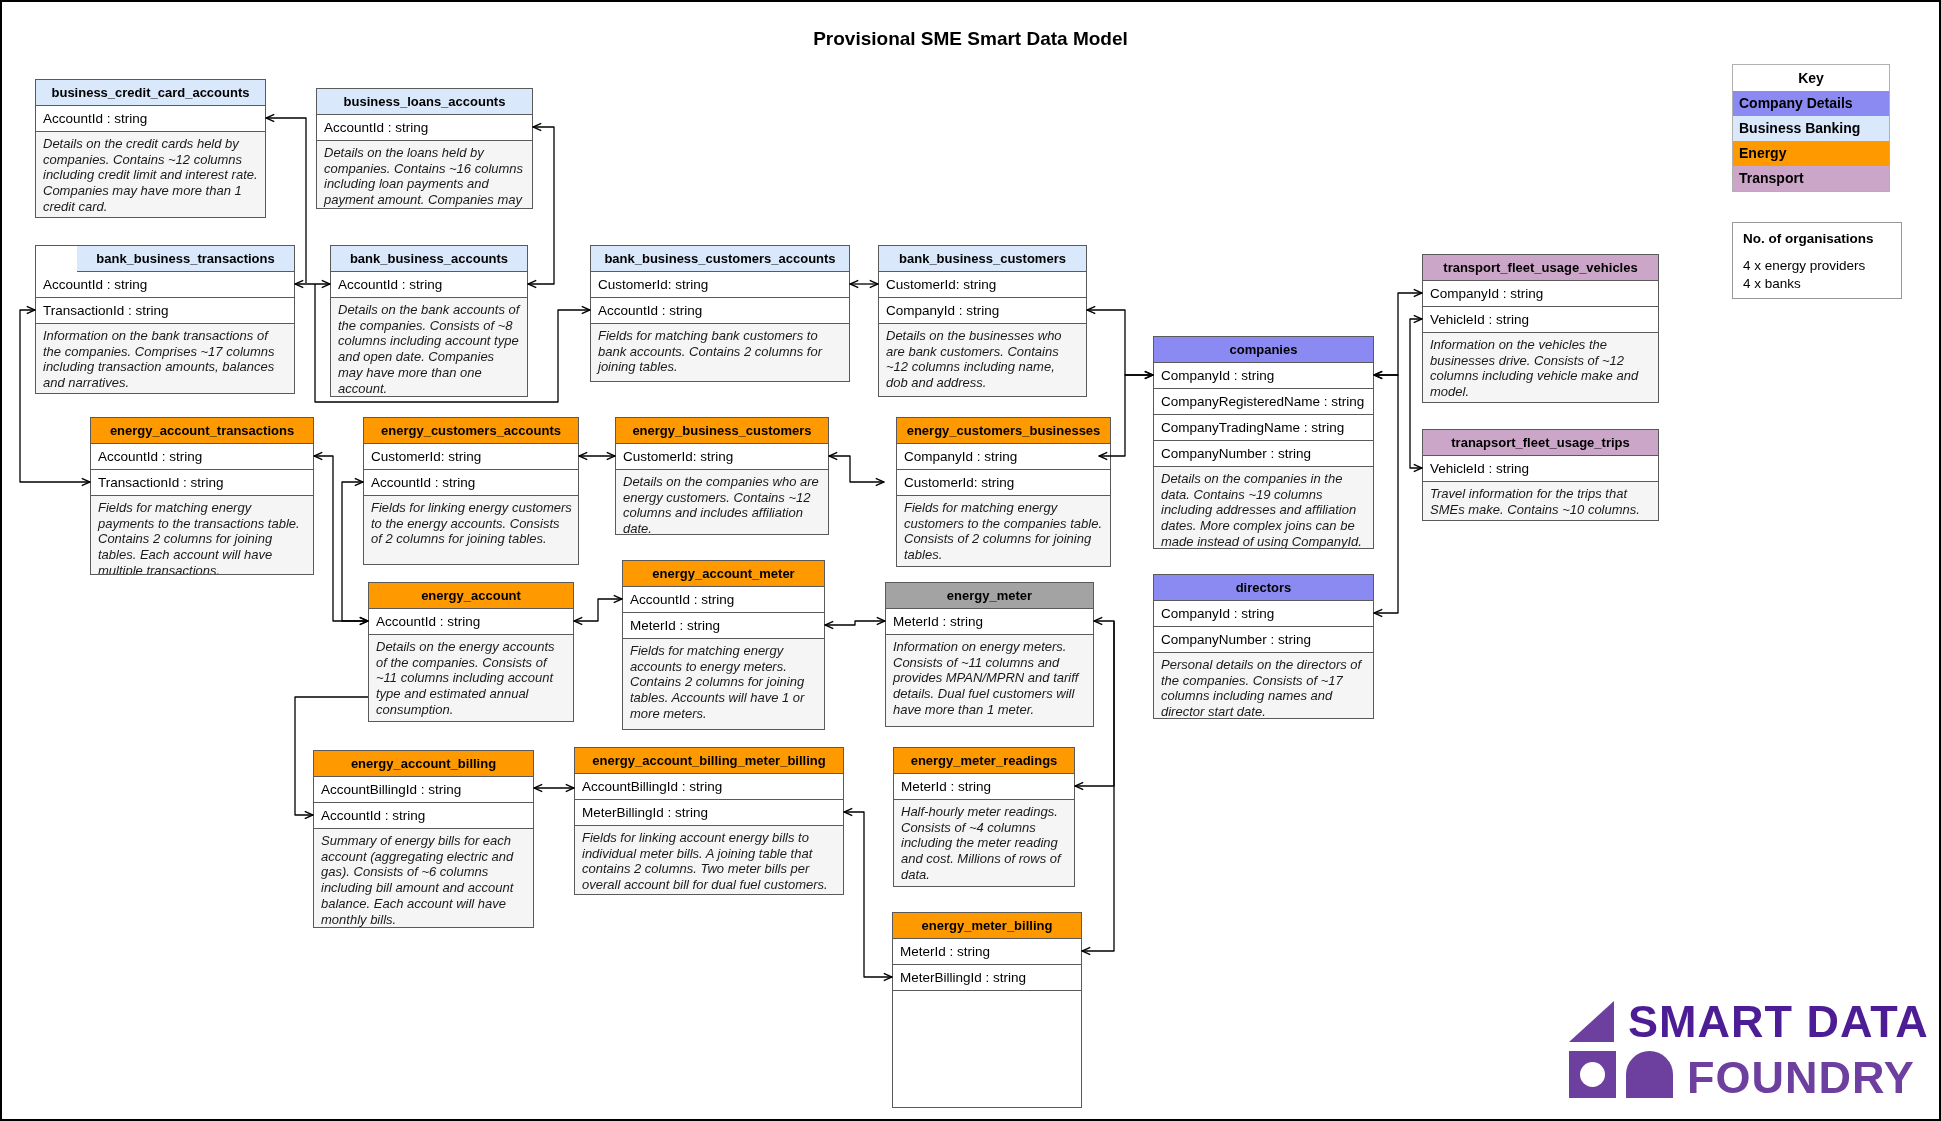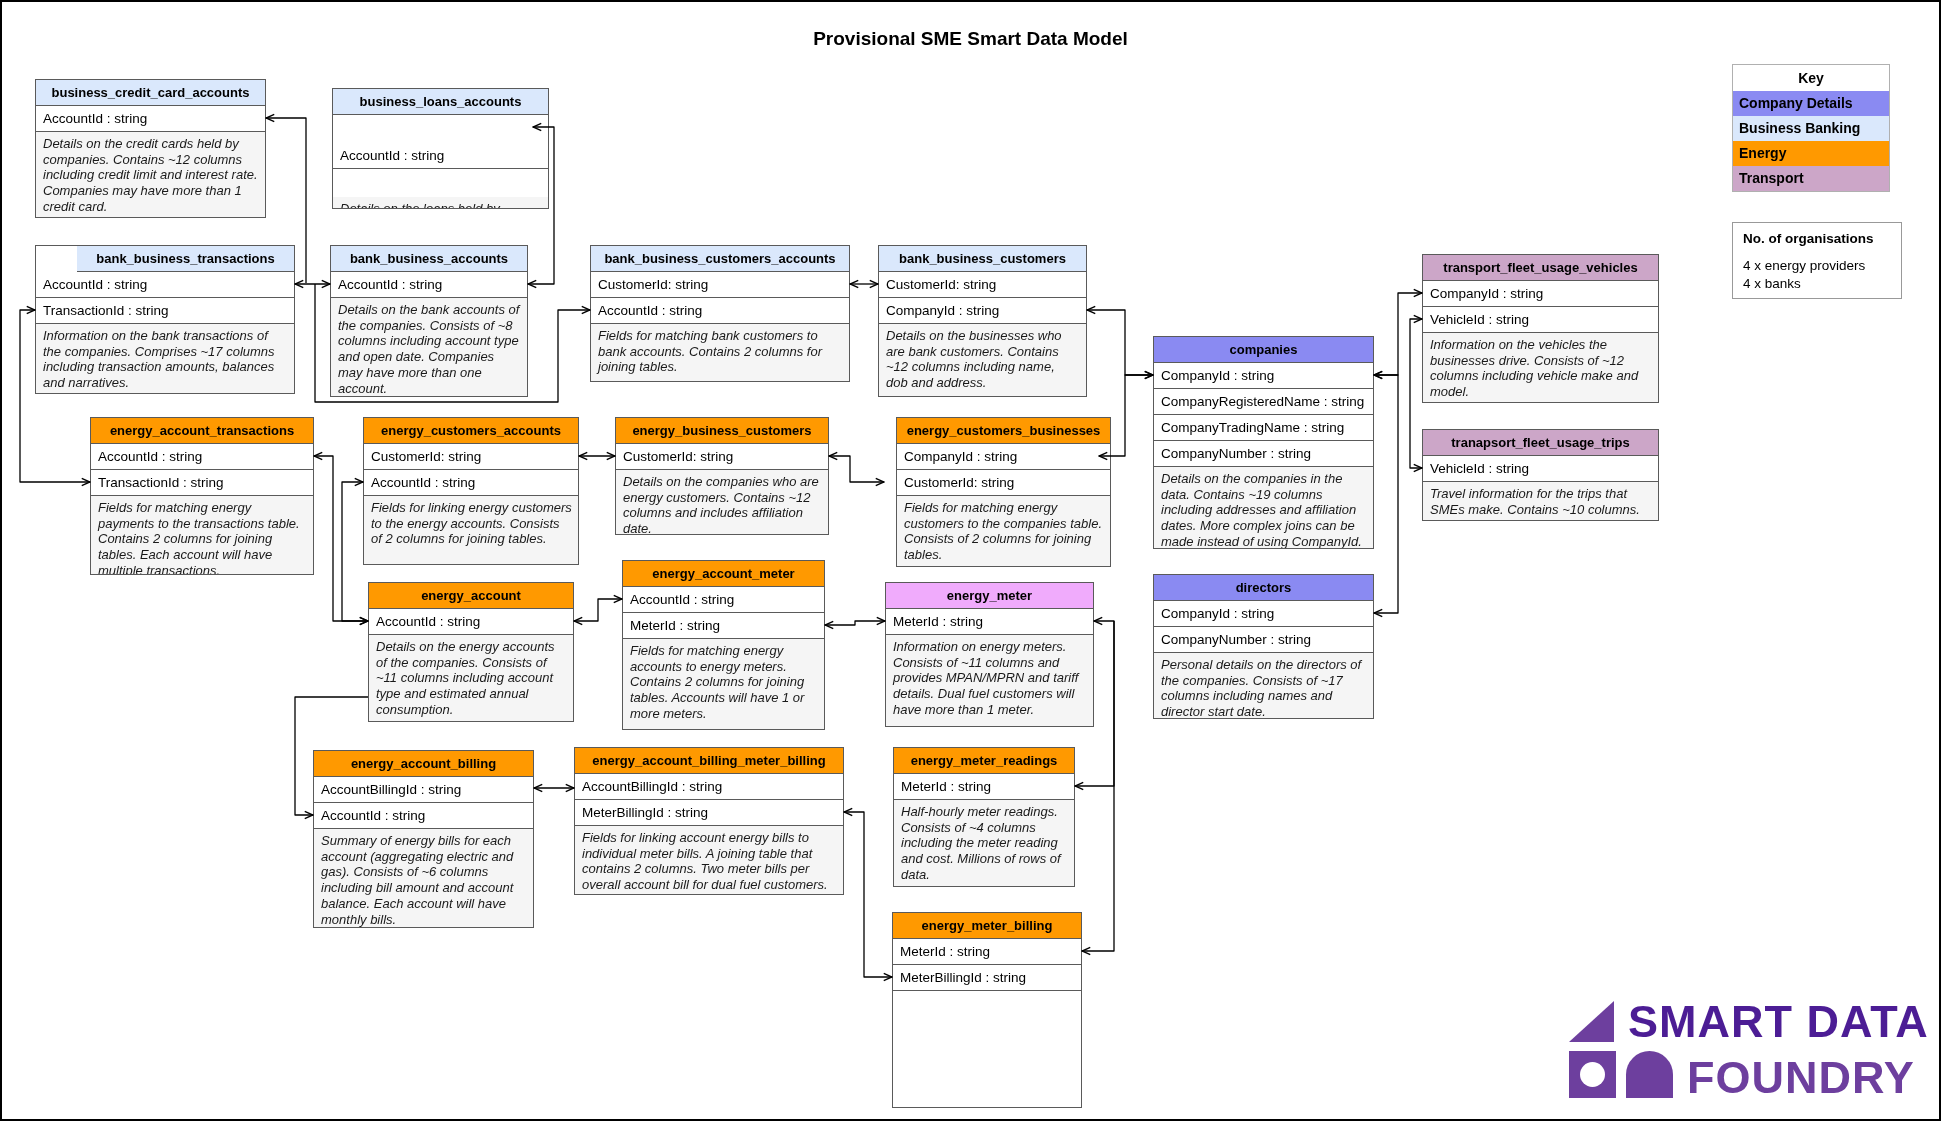--- a/index.html
+++ b/index.html
@@ -48,21 +48,21 @@
 
 <div id="canvas">
   <div id="diagram-title">Provisional SME Smart Data Model</div>
 
   <div id="entities">
       <div class="entity" style="left: 33px; top: 77px; width: 231px; height: 139px;">
         <div class="e-head" style="background: rgb(218, 232, 252);">business_credit_card_accounts</div>
         <div class="e-field">AccountId : string</div>
         <div class="e-desc">Details on the credit cards held by companies. Contains ~12 columns including credit limit and interest rate. Companies may have more than 1 credit card.</div>
       </div>
-      <div class="entity" style="left: 330px; top: 86px; width: 217px; height: 121px; gap: 28px;">
+      <div class="entity" style="left: 314px; top: 86px; width: 217px; height: 121px;">
         <div class="e-head" style="background: rgb(218, 232, 252);">business_loans_accounts</div>
         <div class="e-field">AccountId : string</div>
         <div class="e-desc">Details on the loans held by companies. Contains ~16 columns including loan payments and payment amount. Companies may have more than 1 loan.</div>
       </div>
       <div class="entity" style="left: 33px; top: 243px; width: 260px; height: 149px;">
         <div class="e-head" style="background: rgb(218, 232, 252); margin-left: 41px;">bank_business_transactions</div>
         <div class="e-field">AccountId : string</div>
         <div class="e-field">TransactionId : string</div>
         <div class="e-desc">Information on the bank transactions of the companies. Comprises ~17 columns including transaction amounts, balances and narratives.</div>
       </div>
@@ -136,21 +136,21 @@
         <div class="e-field">AccountId : string</div>
         <div class="e-desc">Details on the energy accounts of the companies. Consists of ~11 columns including account type and estimated annual consumption.</div>
       </div>
       <div class="entity" style="left: 620px; top: 558px; width: 203px; height: 170px;">
         <div class="e-head" style="background: rgb(255, 153, 0);">energy_account_meter</div>
         <div class="e-field">AccountId : string</div>
         <div class="e-field">MeterId : string</div>
         <div class="e-desc">Fields for matching energy accounts to energy meters. Contains 2 columns for joining tables. Accounts will have 1 or more meters.</div>
       </div>
       <div class="entity" style="left: 883px; top: 580px; width: 209px; height: 145px;">
-        <div class="e-head" style="background: #f0abfc;">energy_meter</div>
+        <div class="e-head" style="background: #a3a3a3;">energy_meter</div>
         <div class="e-field">MeterId : string</div>
         <div class="e-desc">Information on energy meters. Consists of ~11 columns and provides MPAN/MPRN and tariff details. Dual fuel customers will have more than 1 meter.</div>
       </div>
       <div class="entity" style="left: 311px; top: 748px; width: 221px; height: 178px;">
         <div class="e-head" style="background: rgb(255, 153, 0);">energy_account_billing</div>
         <div class="e-field">AccountBillingId : string</div>
         <div class="e-field">AccountId : string</div>
         <div class="e-desc">Summary of energy bills for each account (aggregating electric and gas). Consists of ~6 columns including bill amount and account balance. Each account will have monthly bills.</div>
       </div>
       <div class="entity" style="left: 572px; top: 745px; width: 270px; height: 148px;">

